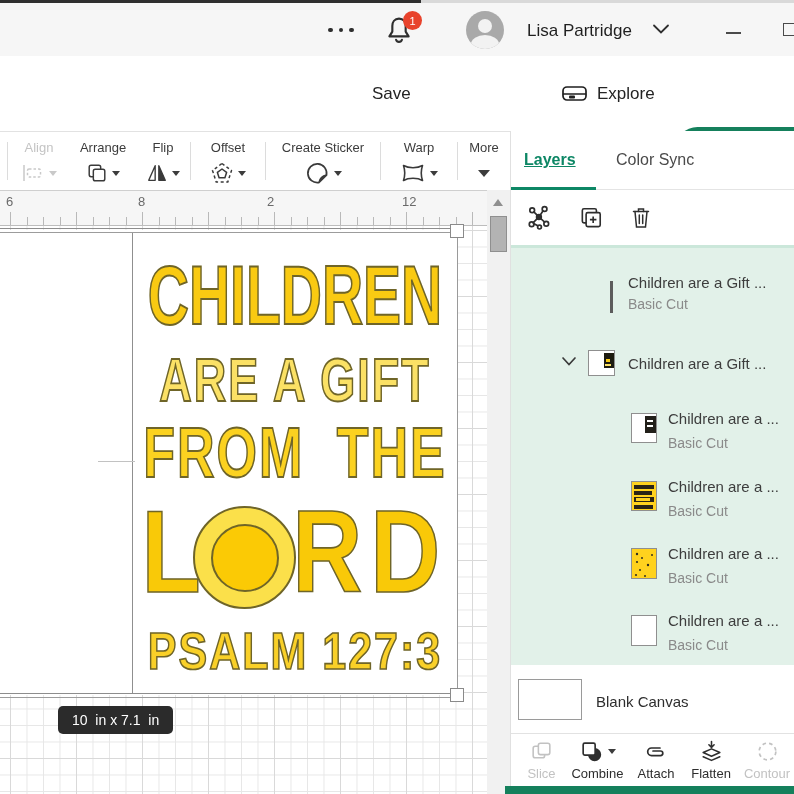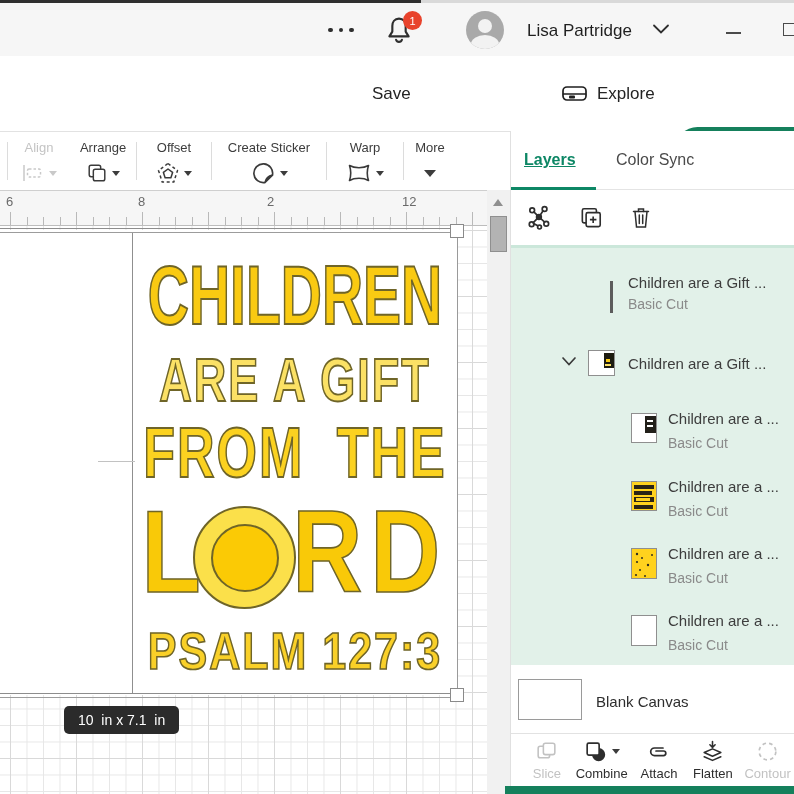--- a/index.html
+++ b/index.html
@@ -78,21 +78,21 @@
     background:#fbe04a; border:2px solid #6f6528; }
   .lord-o-inner { position:absolute; left:50%; top:50%; width:68px; height:68px; transform:translate(-50%,-50%);
     border-radius:50%; background:#fbca05; border:2px solid #6f6528; }
   .sel-line-top { position:absolute; left:0; top:2px; width:459px; height:5px;
     border-top:1.5px solid #8d8d8d; border-bottom:1px solid #9c9c9c; }
   .sel-line-bottom { position:absolute; left:0; top:467px; width:459px; height:5px;
     border-top:1.5px solid #8d8d8d; border-bottom:1px solid #9c9c9c; }
   .sel-line-right { position:absolute; left:457px; top:3px; width:1px; height:468px; background:#9a9a9a; }
   .handle { position:absolute; width:14px; height:14px; background:#fff; border:1.5px solid #8a8a8a; }
   .center-guide { position:absolute; left:98px; top:235px; width:37px; height:1px; background:#c2c2c2; }
-  .size-tooltip { position:absolute; left:64px; top:480px; height:28px; padding:0 14px;
+  .size-tooltip { position:absolute; left:58px; top:480px; height:28px; padding:0 14px;
     background:#2b2b2b; border-radius:5px; color:#fff; font-size:14px; display:flex; align-items:center;
     white-space:pre; }
 
   
   .vscroll { position:absolute; left:487px; top:190px; width:23px; height:604px; background:#f1f1f1; }
   .vscroll .arrow-up { position:absolute; left:6px; top:9px; width:0; height:0;
     border-left:5.5px solid transparent; border-right:5.5px solid transparent; border-bottom:7px solid #8f8f8f; }
   .vscroll .thumb { position:absolute; left:3px; top:26px; width:17px; height:36px; background:#b3b3b3; }
 
   
@@ -108,21 +108,21 @@
   .layers-list { position:absolute; left:0; top:114px; width:284px; height:420px; background:#e2f1e9;
     border-top:3px solid #cbe7da; }
   .layer-row { position:absolute; left:0; width:284px; height:46px; cursor:pointer; }
   .lr-title { position:absolute; top:0; font-size:15px; color:#3d3d3d; white-space:nowrap; }
   .lr-sub { position:absolute; top:22px; font-size:14px; color:#8a8a8a; }
   .thumb { position:absolute; background:#fff; border:1px solid #8f8f8f; overflow:hidden; }
   .blank-row { position:absolute; left:0; top:534px; width:284px; height:68px; background:#fff; }
   .blank-thumb { position:absolute; left:7px; top:14px; width:64px; height:41px; background:#fff; border:1px solid #9a9a9a; }
   .blank-label { position:absolute; left:85px; top:28px; font-size:15px; color:#2e2e2e; }
   .panel-tools { position:absolute; left:0; top:602px; width:284px; height:53px; border-top:1px solid #e2e2e2;
-    display:flex; padding-left:12px; }
+    display:flex; padding-left:6px; }
   .pt-item { width:64px; display:flex; flex-direction:column; align-items:center; padding-top:5px; cursor:pointer; }
   .pt-label { font-size:13px; color:#2e2e2e; margin-top:2px; }
   .pt-item.disabled .pt-label { color:#c2c2c2; }
   .green-bar { position:absolute; left:505px; top:786px; width:289px; height:8px; background:#15805c; }
 
   svg.icon { display:block; }
 </style>
 </head>
 <body>
 
@@ -182,20 +182,30 @@
         </svg>
         <span class="caret"></span>
       </span>
     </div>
     <div class="tb-item" style="width:66px">
       <span class="tb-label">Arrange</span>
       <span class="tb-iconrow">
         <svg class="icon" width="22" height="22" viewBox="0 0 24 24" fill="none" stroke="#3a3a3a" stroke-width="1.6">
           <rect x="3.5" y="3.5" width="12.5" height="12.5" rx="2"></rect>
           <rect x="8" y="8" width="12.5" height="12.5" rx="2" fill="#fff"></rect>
+        </svg>
+        <span class="caret"></span>
+      </span>
+    </div>
+    <div class="tb-item" style="width:54px">
+      <span class="tb-label">Flip</span>
+      <span class="tb-iconrow">
+        <svg class="icon" width="22" height="22" viewBox="0 0 24 24" fill="none" stroke="#3a3a3a" stroke-width="1.5" stroke-linejoin="round">
+          <polygon points="3,20 10,4 10,20"></polygon>
+          <polygon points="14,4 21,20 14,20" fill="#3a3a3a"></polygon>
         </svg>
         <span class="caret"></span>
       </span>
     </div>
     <div class="tb-divider"></div>
     <div class="tb-item" style="width:74px">
       <span class="tb-label">Offset</span>
       <span class="tb-iconrow">
         <svg class="icon" width="24" height="24" viewBox="0 0 24 24" fill="none" stroke="#3a3a3a" stroke-width="1.5" stroke-linejoin="round">
           <polygon points="12,2.5 21.5,9.5 17.8,21 6.2,21 2.5,9.5" stroke-dasharray="3 2.6"></polygon>

